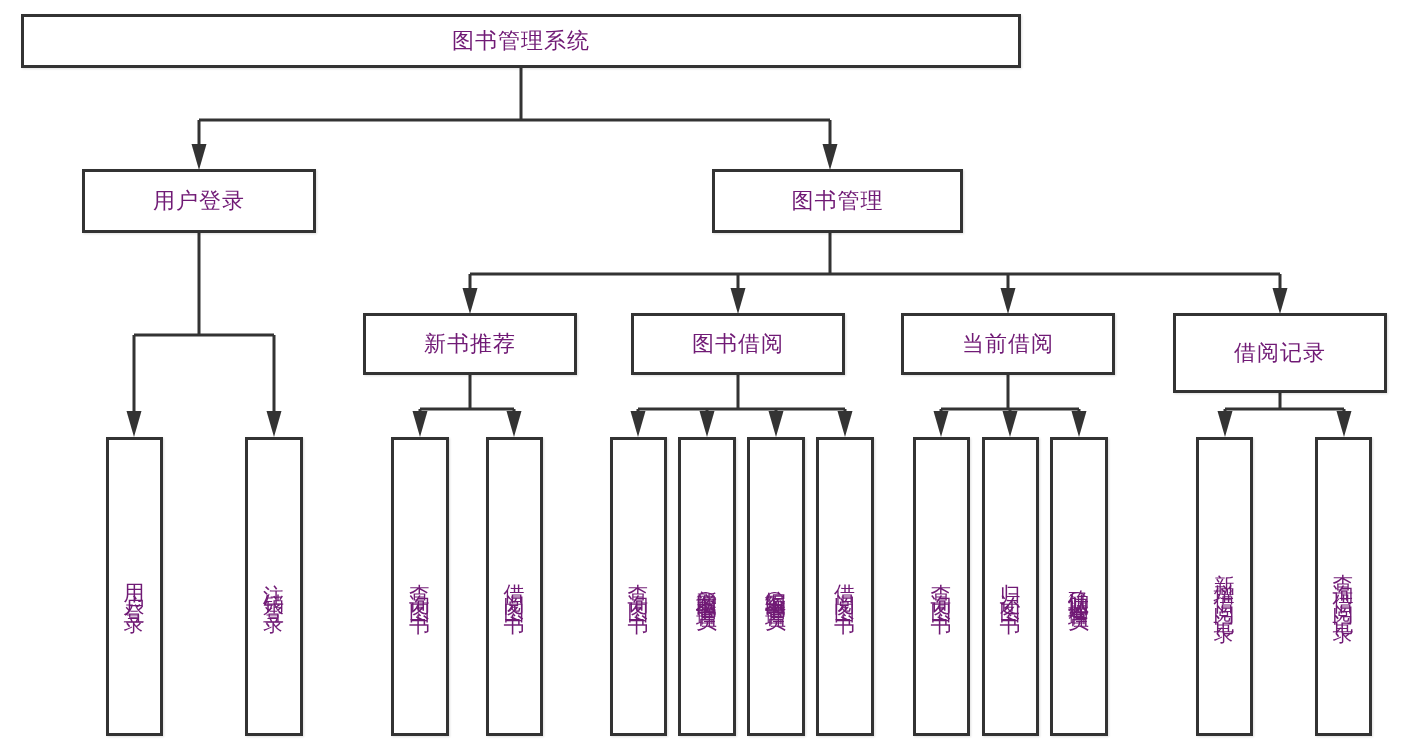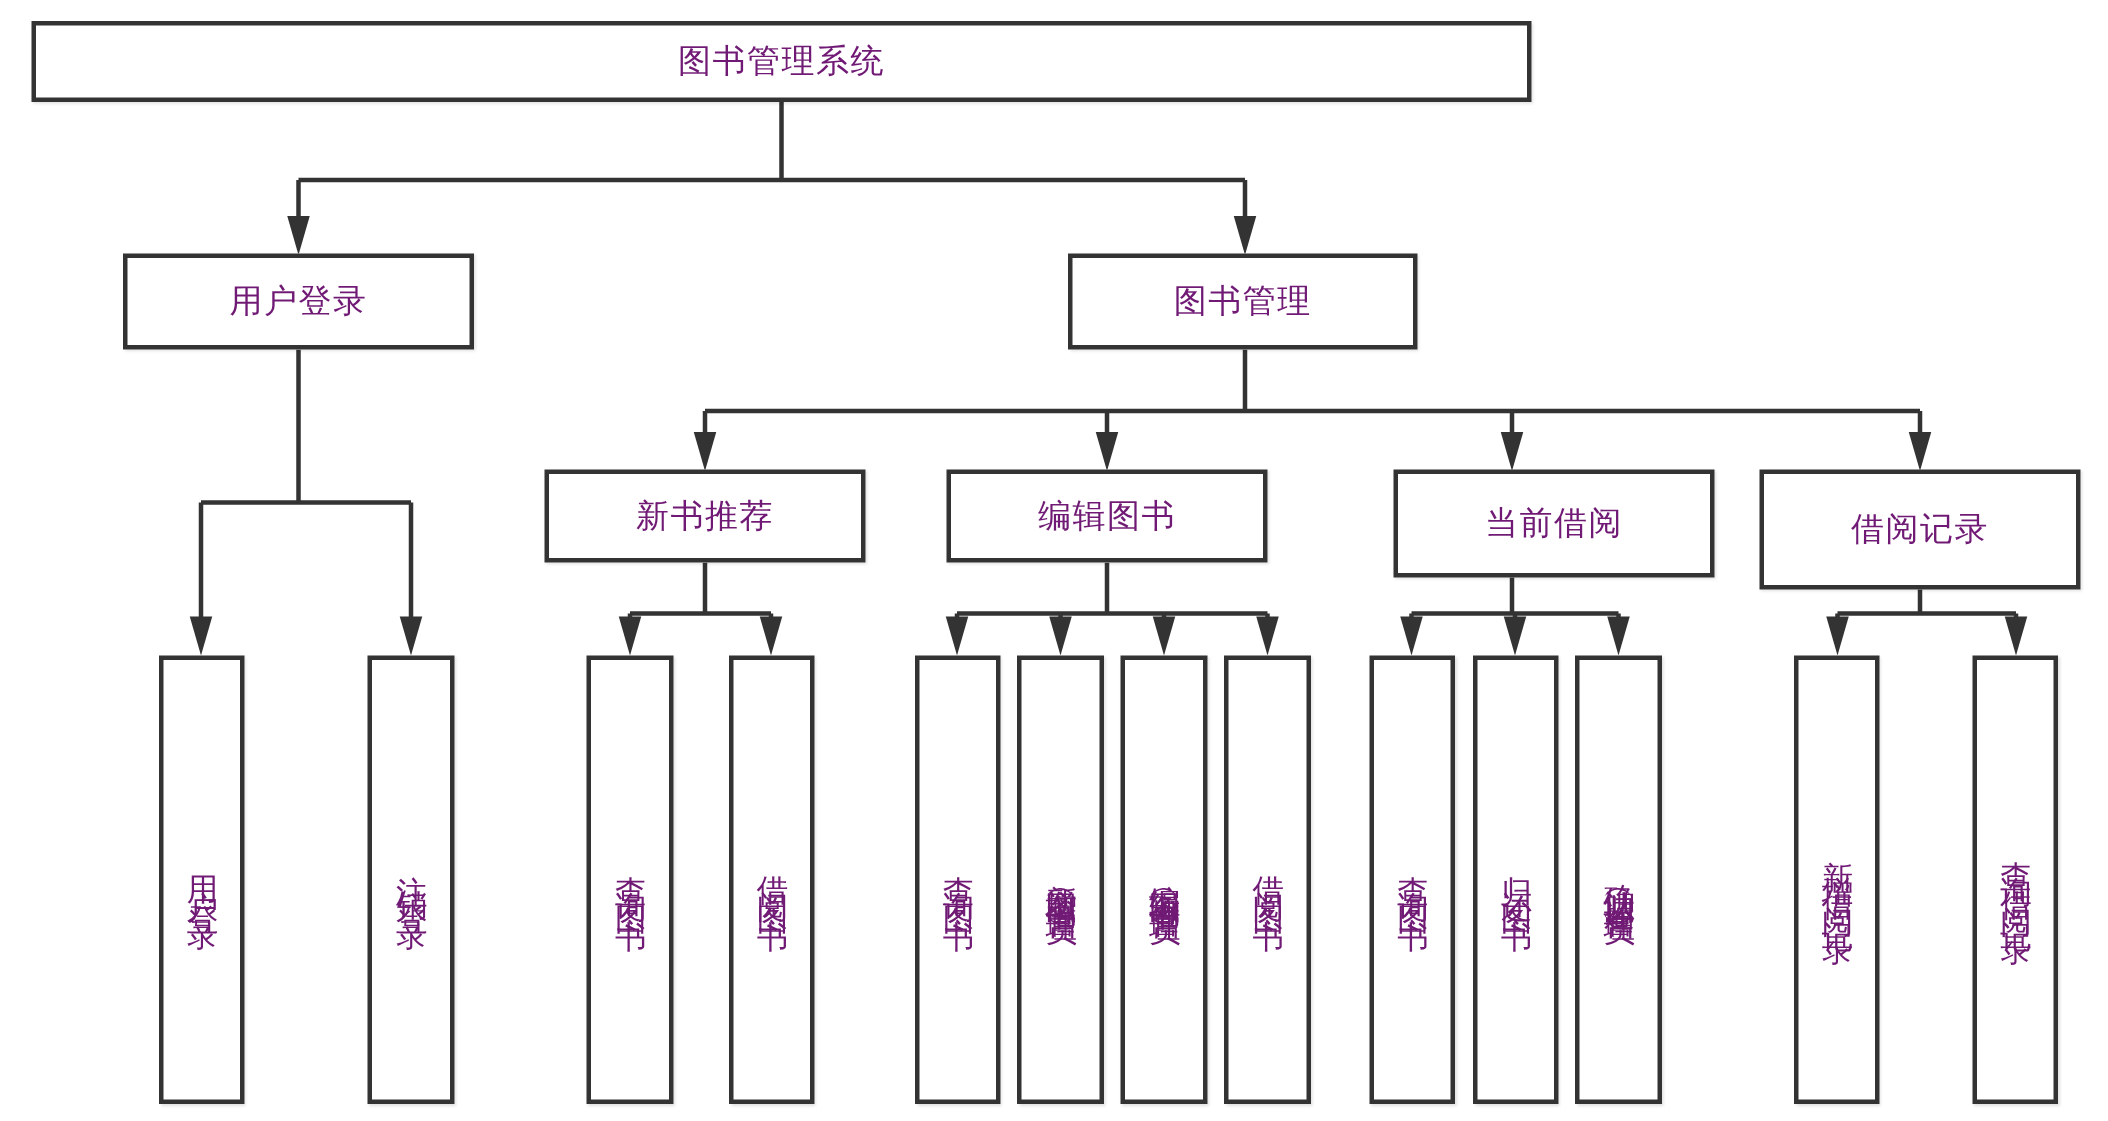--- a/index.html
+++ b/index.html
@@ -100,31 +100,31 @@
     </g>
   </svg>
 
   <div class="box box--h" style="left:21px; top:14px; width:1000px; height:54px;">
     <span>图书管理系统</span>
   </div>
 
   <div class="box box--h" style="left:82px; top:169px; width:234px; height:64px;">
     <span>用户登录</span>
   </div>
-  <div class="box box--h" style="left:712px; top:169px; width:233px; height:64px;">
+  <div class="box box--h" style="left:712px; top:169px; width:251px; height:64px;">
     <span>图书管理</span>
   </div>
 
   <div class="box box--h" style="left:363px; top:313px; width:214px; height:62px;align-items:center;">
     <span>新书推荐</span>
   </div>
   <div class="box box--h" style="left:631px; top:313px; width:214px; height:62px;">
-    <span>编辑图书</span>
+    <span>图书借阅</span>
   </div>
-  <div class="box box--h" style="left:901px; top:313px; width:214px; height:72px;margin-left:28px;">
+  <div class="box box--h" style="left:901px; top:313px; width:214px; height:62px;">
     <span>当前借阅</span>
   </div>
   <div class="box box--h" style="left:1173px; top:313px; width:214px; height:80px;">
     <span>借阅记录</span>
   </div>
 
   <div class="box leaf" style="left:106px; width:57px;">
     <span>用户登录</span>
   </div>
   <div class="box leaf" style="left:245px; width:58px;">

